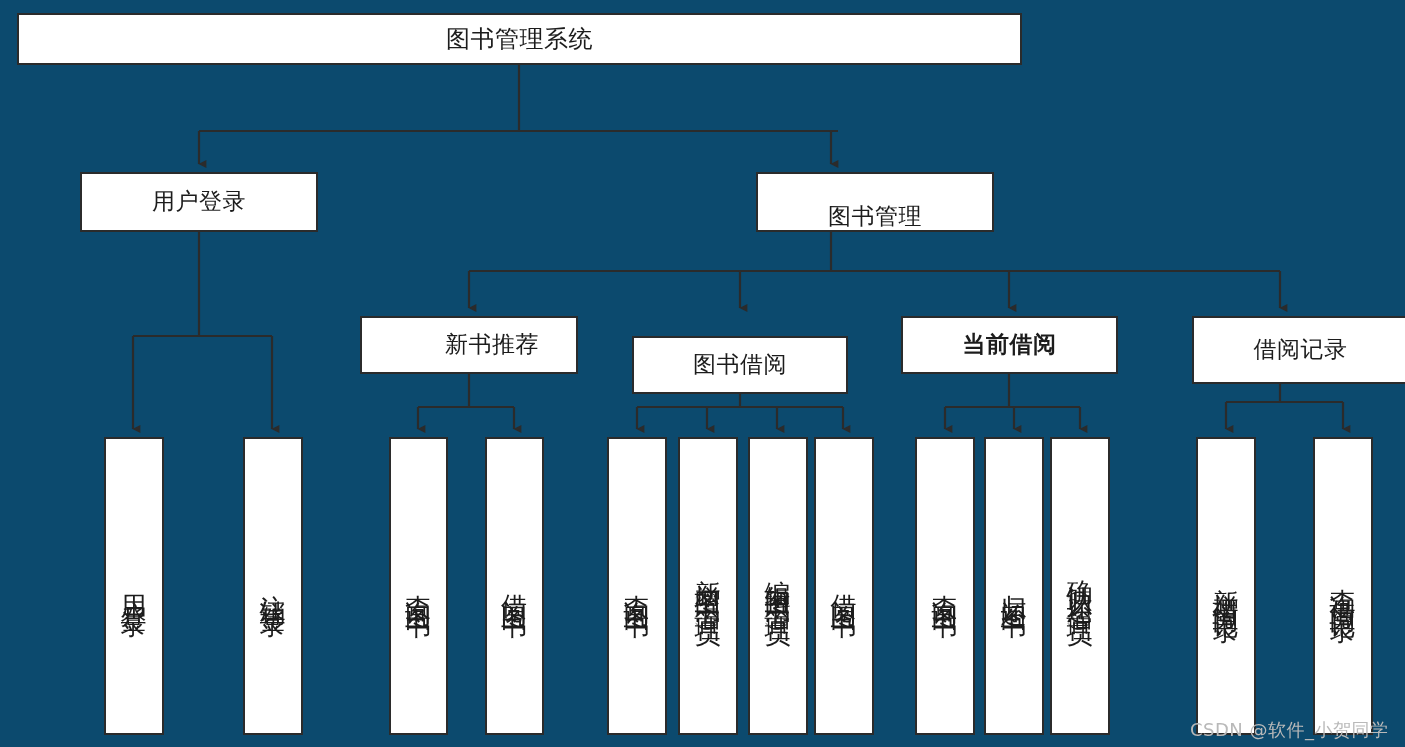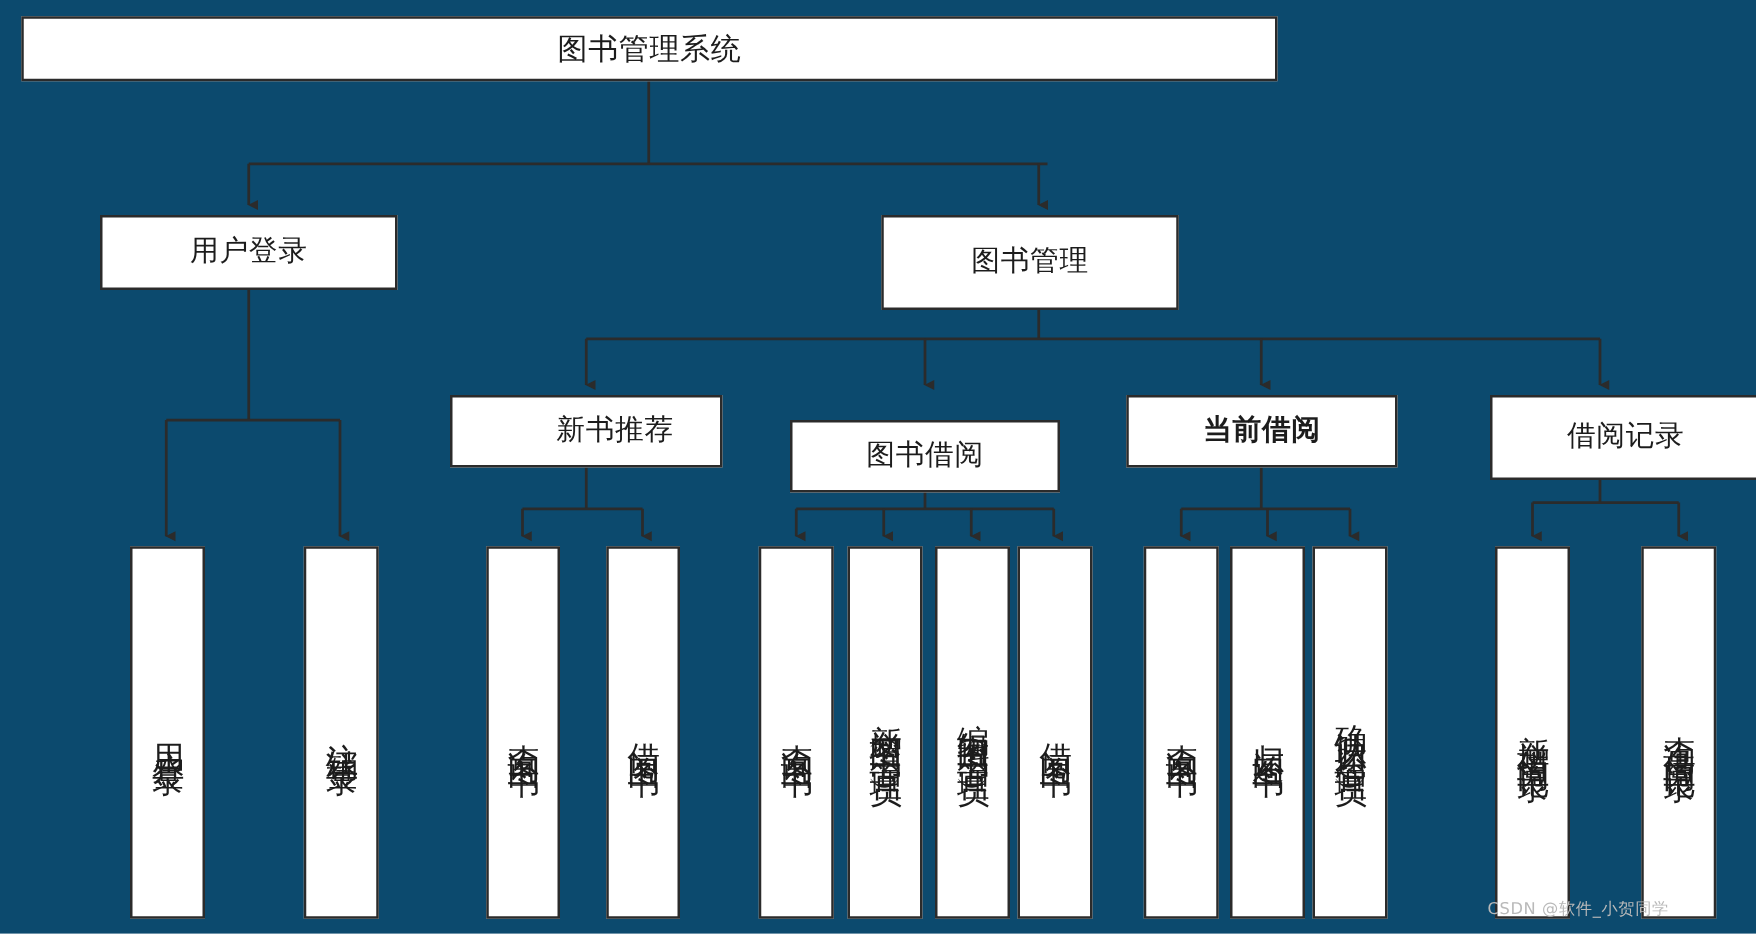--- a/index.html
+++ b/index.html
@@ -60,21 +60,21 @@
     font-size: 26px;
     line-height: 1.0;
     letter-spacing: 6px;
     white-space: nowrap;
     text-align: center;
   }
   #watermark {
     position: absolute;
     left: 1190px;
     top: 718px;
-    font-size: 13px;
+    font-size: 18px;
     color: #b9b9b9;
     white-space: nowrap;
     letter-spacing: 0.5px;
     pointer-events: none;
   }
 </style>
 </head>
 <body>
 
 <div id="diagram-root">
@@ -141,21 +141,21 @@
     </g>
   </svg>
 
   <div id="node-layer">
       <div class="node horiz root" style="left: 17px; top: 13px; width: 1005px; height: 52px;">
         <span class="label">图书管理系统</span>
       </div>
       <div class="node horiz" style="left: 80px; top: 172px; width: 238px; height: 60px;">
         <span class="label">用户登录</span>
       </div>
-      <div class="node horiz" style="left: 705px; top: 172px; width: 238px; height: 76px;">
+      <div class="node horiz" style="left: 756px; top: 172px; width: 238px; height: 60px; align-items: flex-end;">
         <span class="label">图书管理</span>
       </div>
       <div class="node horiz" style="left: 360px; top: 316px; width: 218px; height: 58px; padding-left: 46px;">
         <span class="label">新书推荐</span>
       </div>
       <div class="node horiz" style="left: 632px; top: 316px; width: 216px; height: 58px; margin-top: 20px;">
         <span class="label">图书借阅</span>
       </div>
       <div class="node horiz" style="left: 901px; top: 316px; width: 217px; height: 58px; font-weight: bold;">
         <span class="label">当前借阅</span>

